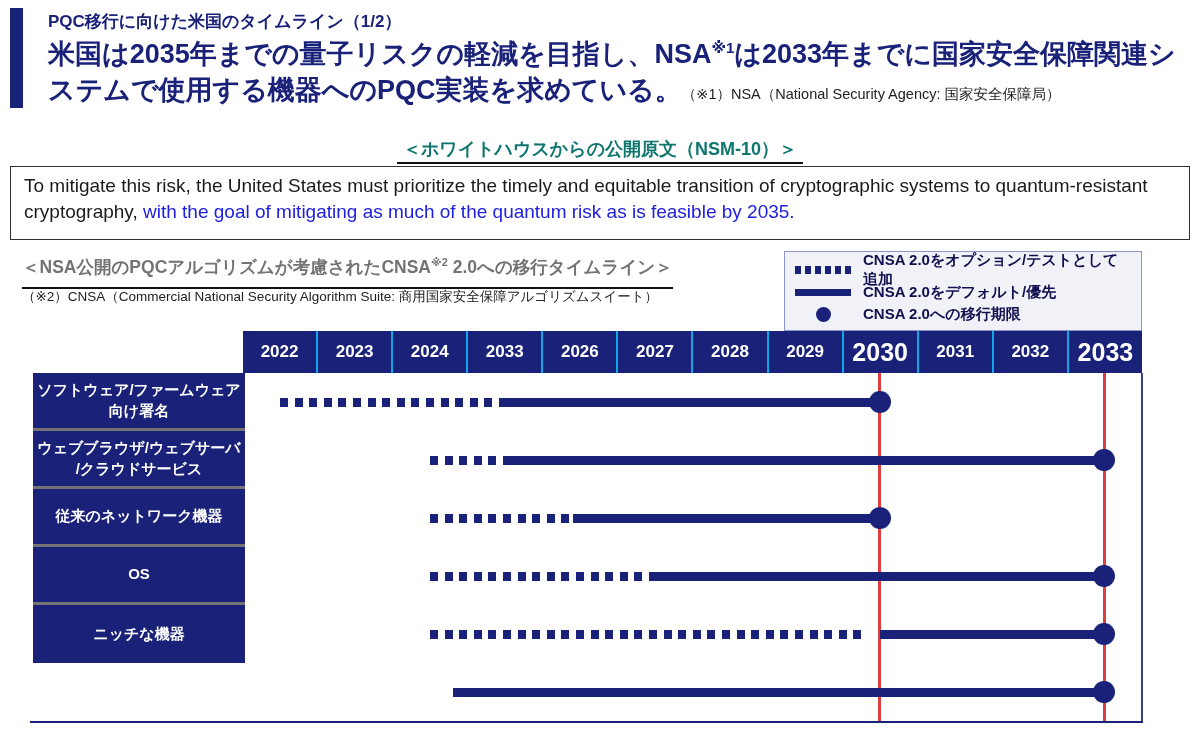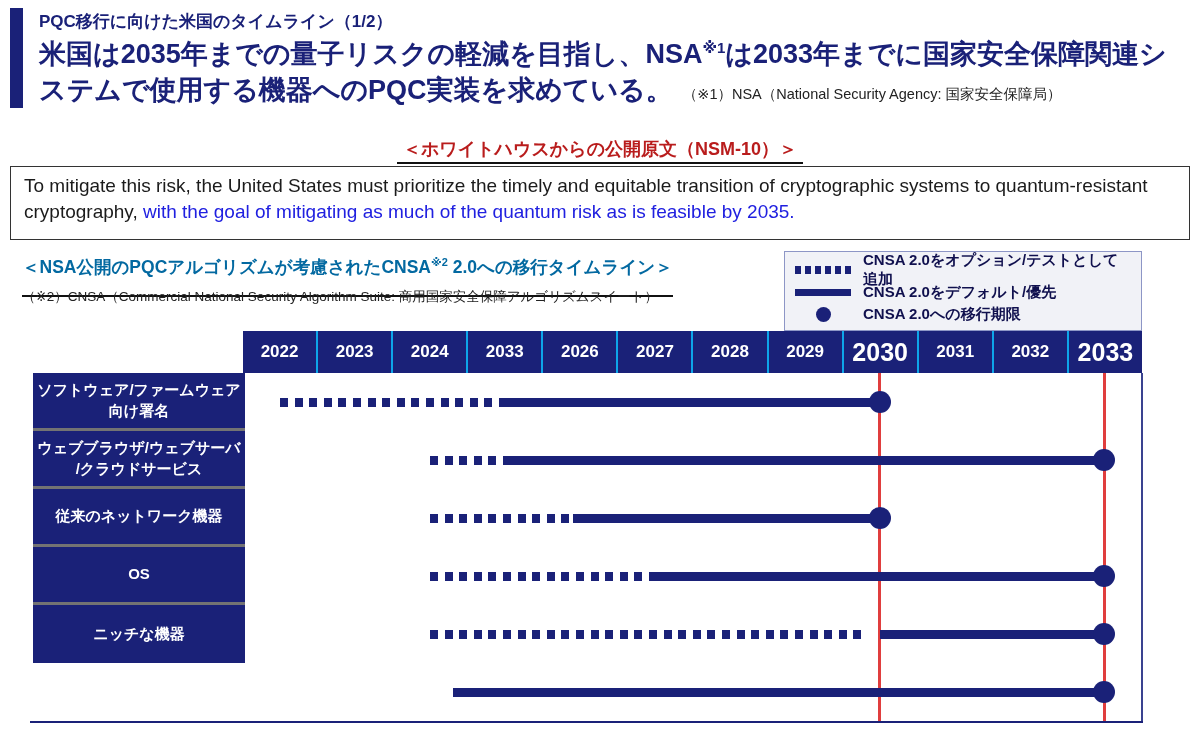--- a/index.html
+++ b/index.html
@@ -1,40 +1,40 @@
 <!DOCTYPE html>
 <html><head>
 <meta charset="utf-8">
 <style>
   * { margin:0; padding:0; box-sizing:border-box; }
   html,body { width:1200px; height:737px; background:#fff; overflow:hidden;
     font-family:"Liberation Sans","DejaVu Sans",sans-serif; }
 
   
-  #header { position:absolute; top:8px; left:10px; width:1182px; display:flex; }
+  #header { position:absolute; top:8px; left:10px; width:1182px; display:flex;gap:9px; }
   #accent-bar { width:13px; background:#1a2178; margin-right:16px; }
   #header-text { flex:1; }
   .kicker { color:#1a2178; font-size:17px; font-weight:600; padding-top:2px; }
   .main-title { color:#1a2178; font-size:27px; font-weight:bold; line-height:1.32; margin-top:4px; }
   .main-title sup { font-size:15px; font-weight:bold; }
-  .title-note { font-size:14.5px; font-weight:normal; color:#222; margin-left:10px; }
+  .title-note { font-size:14.5px; font-weight:normal; color:#222; }
 
   
   #wh-heading { position:absolute; top:137px; left:0; width:1200px; text-align:center; }
-  #wh-heading span { display:inline-block; font-size:18px; font-weight:bold; color:#b91c1c;
+  #wh-heading span { display:inline-block; font-size:18px; font-weight:bold; color:#0f766e;
     border-bottom:2px solid #111; padding:0 6px 1px 6px; }
   #quote-box { position:absolute; top:166px; left:10px; width:1180px; height:74px;
     border:1.6px solid #333; background:#fff; padding:6px 13px; font-size:19px;
     line-height:1.37; color:#1b1b1b; }
   #quote-box .hl { color:#2020e0; }
 
   
   #tl-heading { position:absolute; top:255px; left:22px; }
-  #tl-heading span.wrap { display:inline-block; font-size:17.5px; font-weight:bold; color:#0369a1;
-    border-bottom:2px solid #111; padding-bottom:16px; }
+  #tl-heading span.wrap { display:inline-block; font-size:17.5px; font-weight:bold; color:#737373;
+    border-bottom:2px solid #111; padding-bottom:8px; }
   #tl-heading sup { font-size:11px; }
   #tl-note { position:absolute; top:288px; left:22px; font-size:13.5px; color:#222; }
 
   
   #legend { position:absolute; top:251px; left:784px; width:358px; height:80px;
     background:#f1f2f7; border:1.4px solid #8d96c6; padding:7px 10px 5px 10px;
     display:flex; flex-direction:column; justify-content:space-between; }
   .legend-row { display:flex; align-items:center; height:22px; }
   .legend-swatch { width:56px; margin-right:12px; display:flex; align-items:center; justify-content:center; }
   .sw-dotted { height:8px; width:56px;

